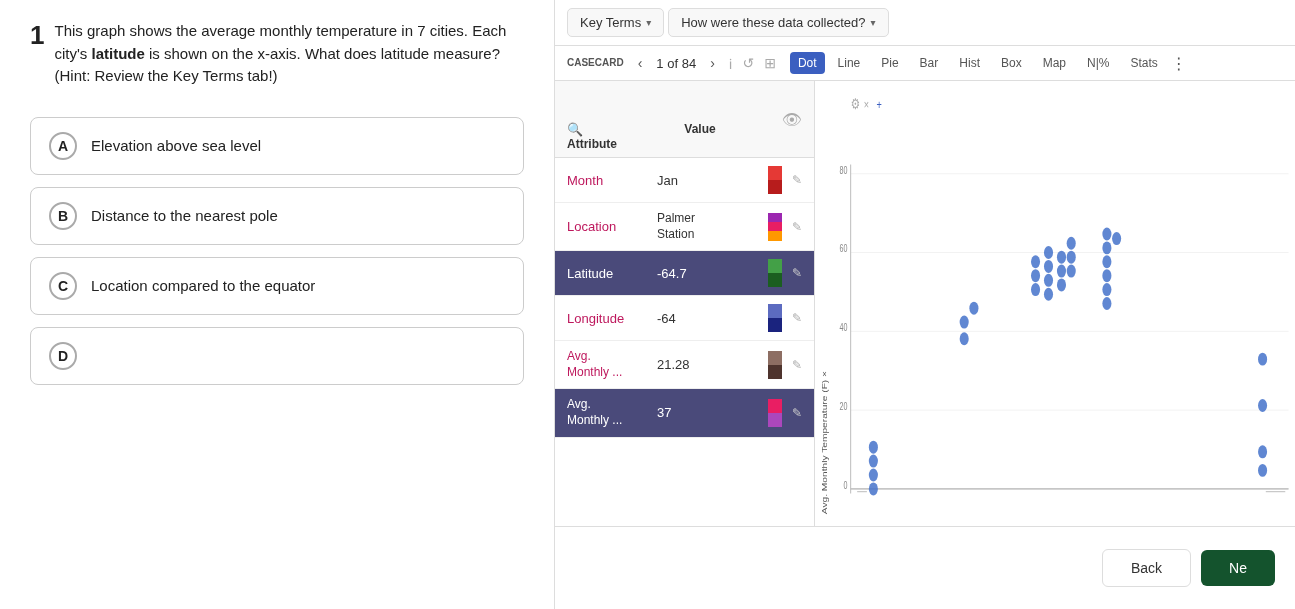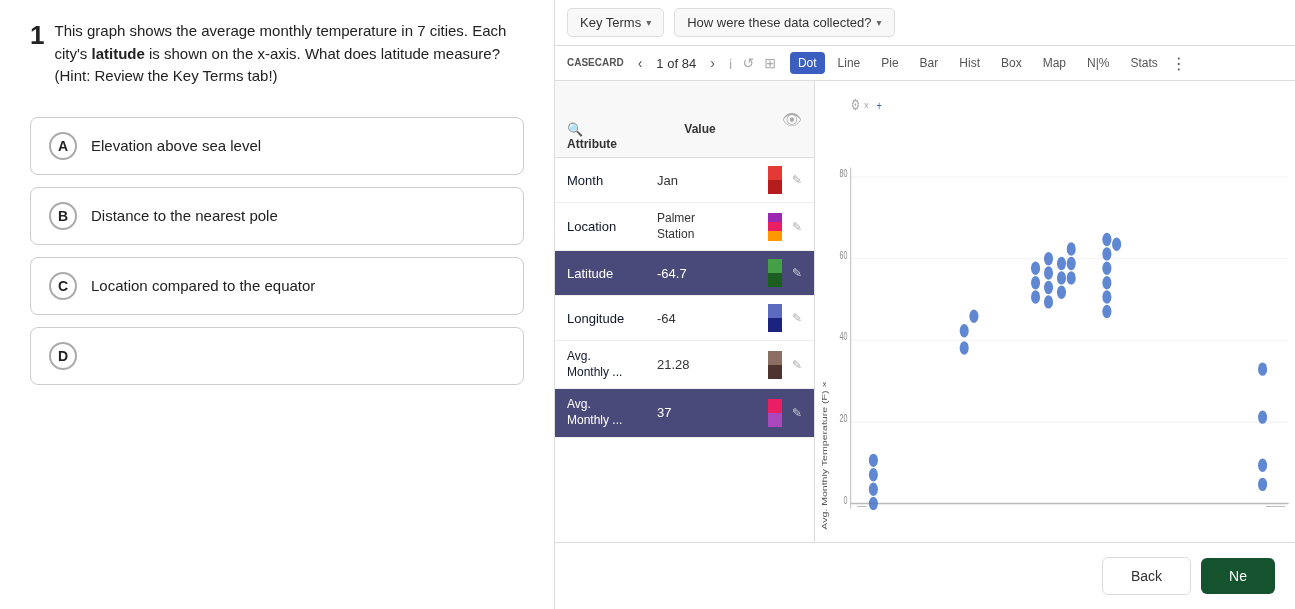--- a/index.html
+++ b/index.html
@@ -76,21 +76,21 @@
       display: flex;
       flex-direction: column;
     }
 
     
     .toolbar {
       display: flex;
       align-items: center;
       padding: 8px 12px;
       border-bottom: 1px solid #ddd;
-      gap: 10px;
+      gap: 4px;
     }
     .toolbar-btn {
       display: flex;
       align-items: center;
       gap: 5px;
       padding: 6px 12px;
       border-radius: 5px;
       border: 1px solid #ddd;
       background: #f8f8f8;
       cursor: pointer;
@@ -187,21 +187,21 @@
       cursor: pointer;
     }
     .attr-row.highlighted {
       background: #4a4a7a;
       color: #fff;
     }
     .attr-name {
       font-size: 13px;
       width: 90px;
       flex-shrink: 0;
-      color: #0f172a;
+      color: #be185d;
     }
     .attr-row.highlighted .attr-name {
       color: #fff;
     }
     .attr-value {
       font-size: 13px;
       color: #333;
       flex: 1;
     }
     .attr-row.highlighted .attr-value {
@@ -245,21 +245,21 @@
       flex: 1;
       position: relative;
       background: #fff;
     }
 
     
     .bottom-bar {
       display: flex;
       justify-content: flex-end;
       align-items: center;
-      padding: 14px 20px;
+      padding: 22px 20px;
       border-top: 1px solid #ddd;
       gap: 10px;
       background: #fff;
     }
     .btn-back {
       padding: 10px 28px;
       border-radius: 6px;
       border: 1px solid #ddd;
       background: #fff;
       font-size: 14px;

